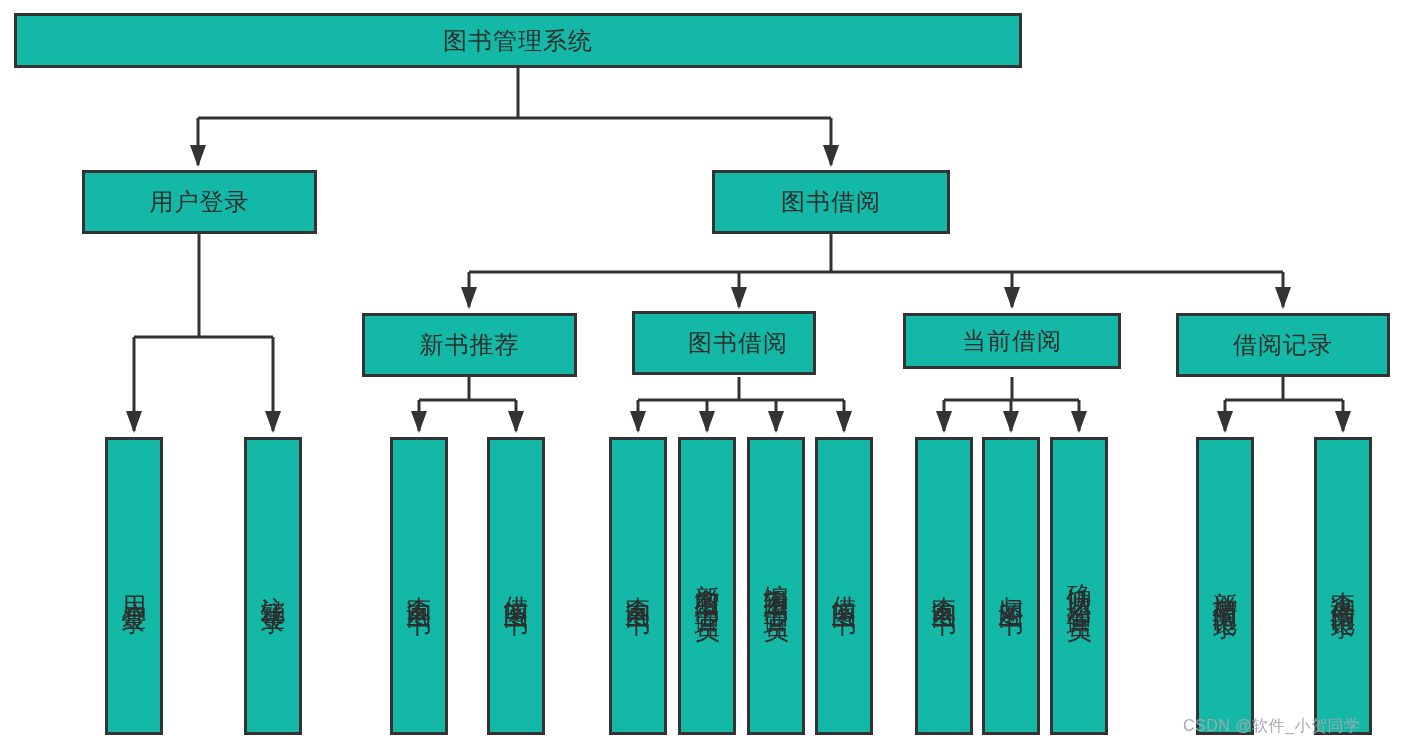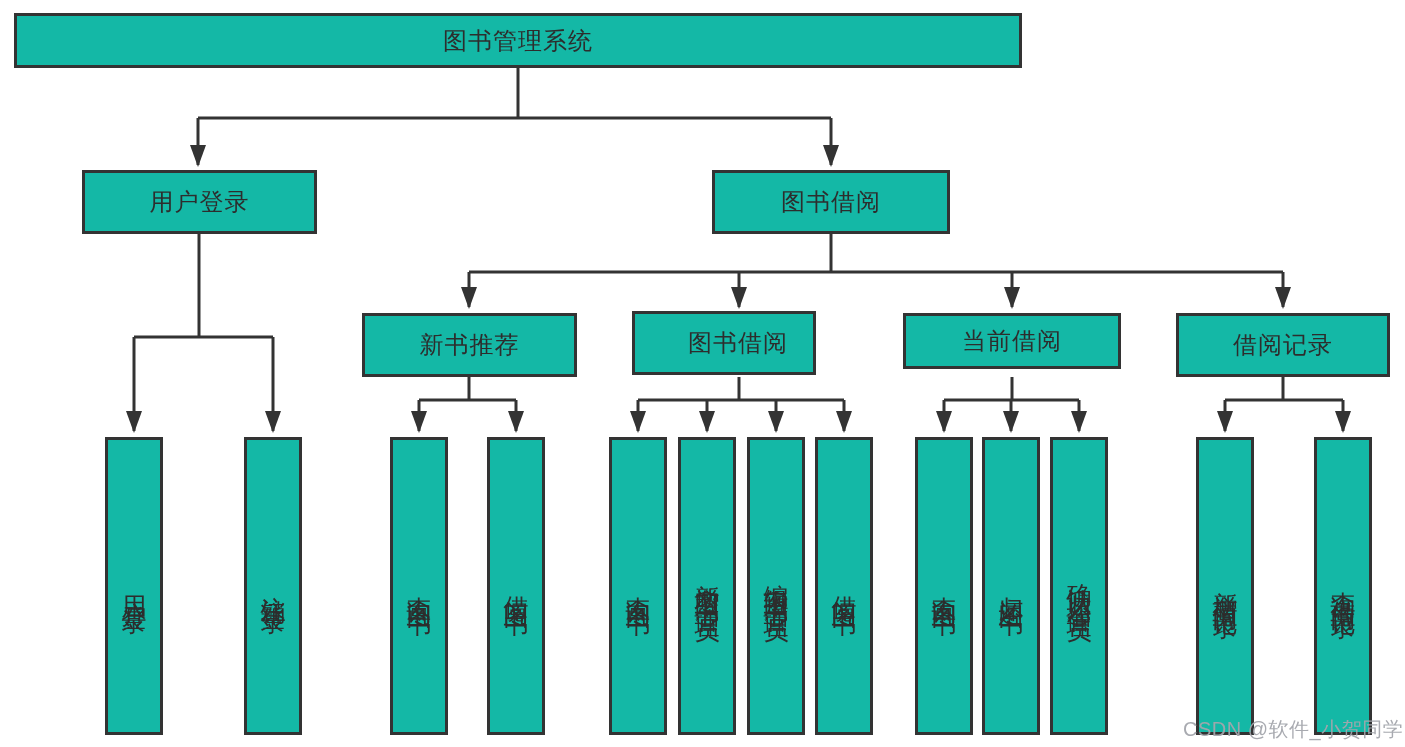--- a/index.html
+++ b/index.html
@@ -61,21 +61,21 @@
   .l-8  { left: 815px; }
   .l-9  { left: 915px; }
   .l-10 { left: 982px; }
   .l-11 { left: 1050px; }
   .l-12 { left: 1196px; }
   .l-13 { left: 1314px; }
   #watermark {
     position: absolute;
     left: 1183px;
     top: 716px;
-    font-size: 20px;
+    font-size: 16px;
     letter-spacing: 0.5px;
     color: rgba(163, 165, 172, 0.95);
     white-space: nowrap;
     z-index: 5;
   }
 </style>
 </head>
 <body>
 
 <div id="canvas">

